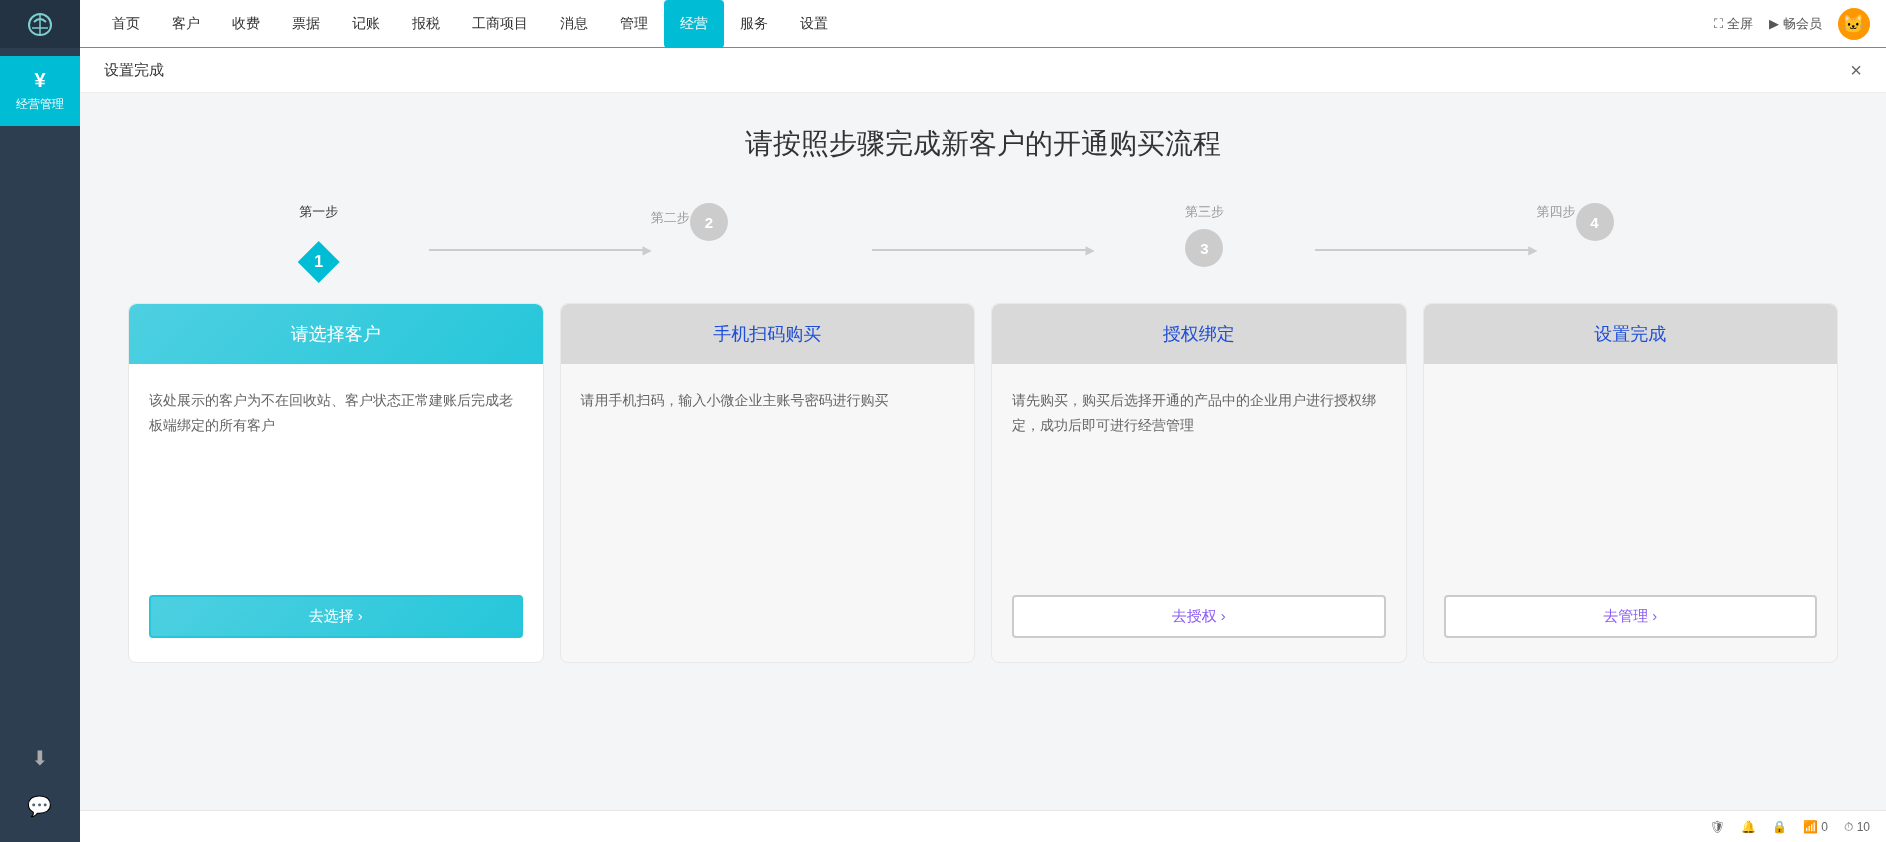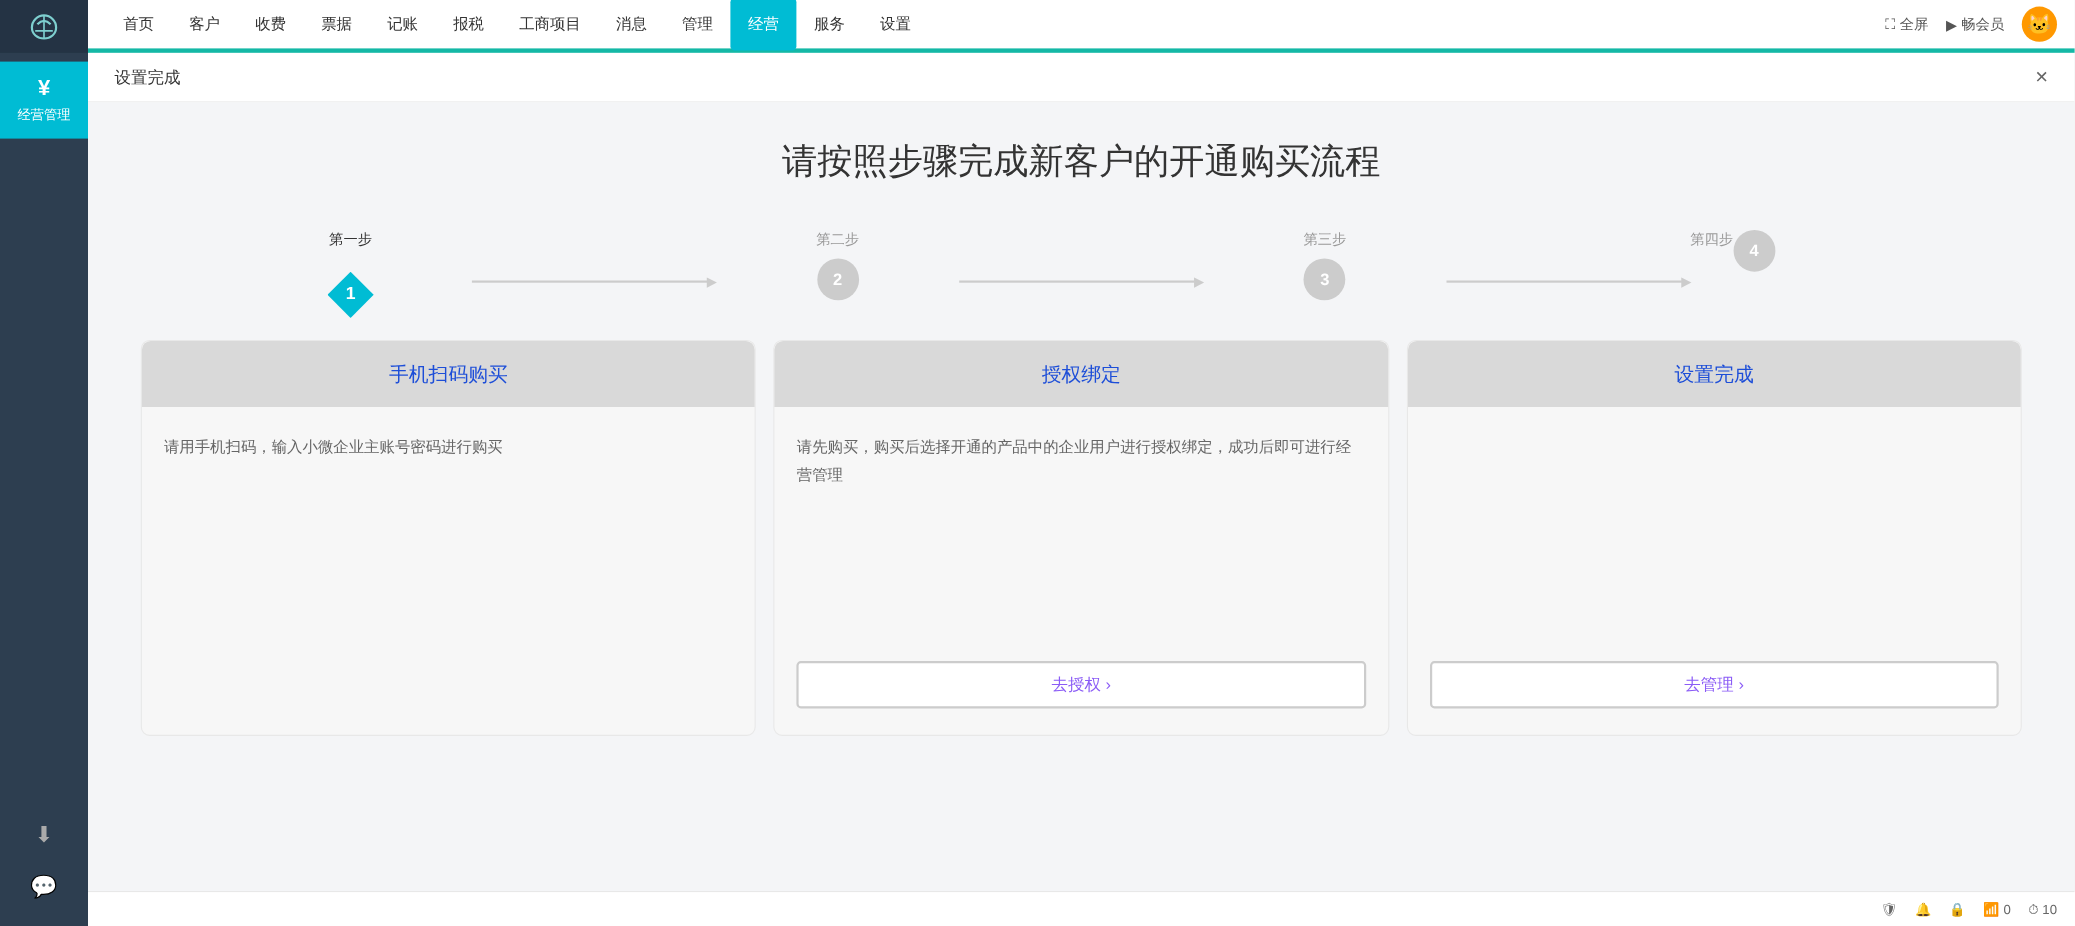--- a/index.html
+++ b/index.html
@@ -4,21 +4,21 @@
   <style>
     * { box-sizing: border-box; margin: 0; padding: 0; }
     body { font-family: "Microsoft YaHei", "PingFang SC", sans-serif; background: #f0f2f5; width: 1886px; height: 842px; overflow: hidden; }
 
     
     .top-nav {
       background: #fff;
       height: 48px;
       display: flex;
       align-items: center;
-      border-bottom: 4px solid #14b8a6;
+      border-bottom: 1px solid #14b8a6;
       padding: 0 16px;
       position: fixed;
       top: 0; left: 80px; right: 0;
       z-index: 100;
     }
     .nav-item {
       padding: 0 16px;
       height: 48px;
       display: flex;
       align-items: center;
@@ -127,21 +127,21 @@
     }
 
     
     .content-area {
       padding: 32px 48px 24px;
       background: #f4f5f7;
     }
 
     .main-heading {
       text-align: center;
-      font-size: 32px;
+      font-size: 28px;
       color: #333;
       margin-bottom: 40px;
       font-weight: 400;
     }
 
     
     .cards-row {
       display: flex;
       gap: 16px;
       margin-top: 16px;
@@ -304,21 +304,21 @@
         <span style="font-size:13px;color:#333;font-weight:500;margin-bottom:20px;">第一步</span>
 
         <div style="width:42px;height:42px;background:#00bcd4;clip-path:polygon(50% 0%,100% 50%,50% 100%,0% 50%);display:flex;align-items:center;justify-content:center;color:#fff;font-size:16px;font-weight:bold;">1</div>
       </div>
 
       <div style="flex:1;display:flex;align-items:center;margin-top:40px;">
         <div style="flex:1;height:2px;background:#ccc;"></div>
         <span style="color:#ccc;font-size:12px;margin:0 -1px;">▶</span>
       </div>
 
-      <div style="display:flex;flex-direction:column;align-items:center;flex:1;">
+      <div style="display:flex;flex-direction:row;align-items:center;flex:1;">
         <span style="font-size:13px;color:#999;margin-bottom:8px;">第二步</span>
         <div style="width:38px;height:38px;background:#ccc;border-radius:50%;display:flex;align-items:center;justify-content:center;color:#fff;font-size:15px;font-weight:bold;">2</div>
       </div>
 
       <div style="flex:1;display:flex;align-items:center;margin-top:40px;">
         <div style="flex:1;height:2px;background:#ccc;"></div>
         <span style="color:#ccc;font-size:12px;margin:0 -1px;">▶</span>
       </div>
 
       <div style="display:flex;flex-direction:column;align-items:center;flex:1;">
@@ -332,20 +332,27 @@
       </div>
 
       <div style="display:flex;align-items:flex-start;flex:1;">
         <span style="font-size:13px;color:#999;margin-bottom:8px;">第四步</span>
         <div style="width:38px;height:38px;background:#ccc;border-radius:50%;display:flex;align-items:center;justify-content:center;color:#fff;font-size:15px;font-weight:bold;">4</div>
       </div>
     </div>
 
     <div class="cards-row">
 
+      <div class="step-card">
+        <div class="card-header active-header">请选择客户</div>
+        <div class="card-body">该处展示的客户为不在回收站、客户状态正常建账后完成老板端绑定的所有客户</div>
+        <div class="card-footer">
+          <button class="card-btn active-btn">去选择 ›</button>
+        </div>
+      </div>
 
       <div class="step-card" style="background:#f7f7f7;">
         <div class="card-header inactive-header">手机扫码购买</div>
         <div class="card-body">请用手机扫码，输入小微企业主账号密码进行购买</div>
         <div class="card-footer">
           
         </div>
       </div>
 
       <div class="step-card" style="background:#f7f7f7;">

